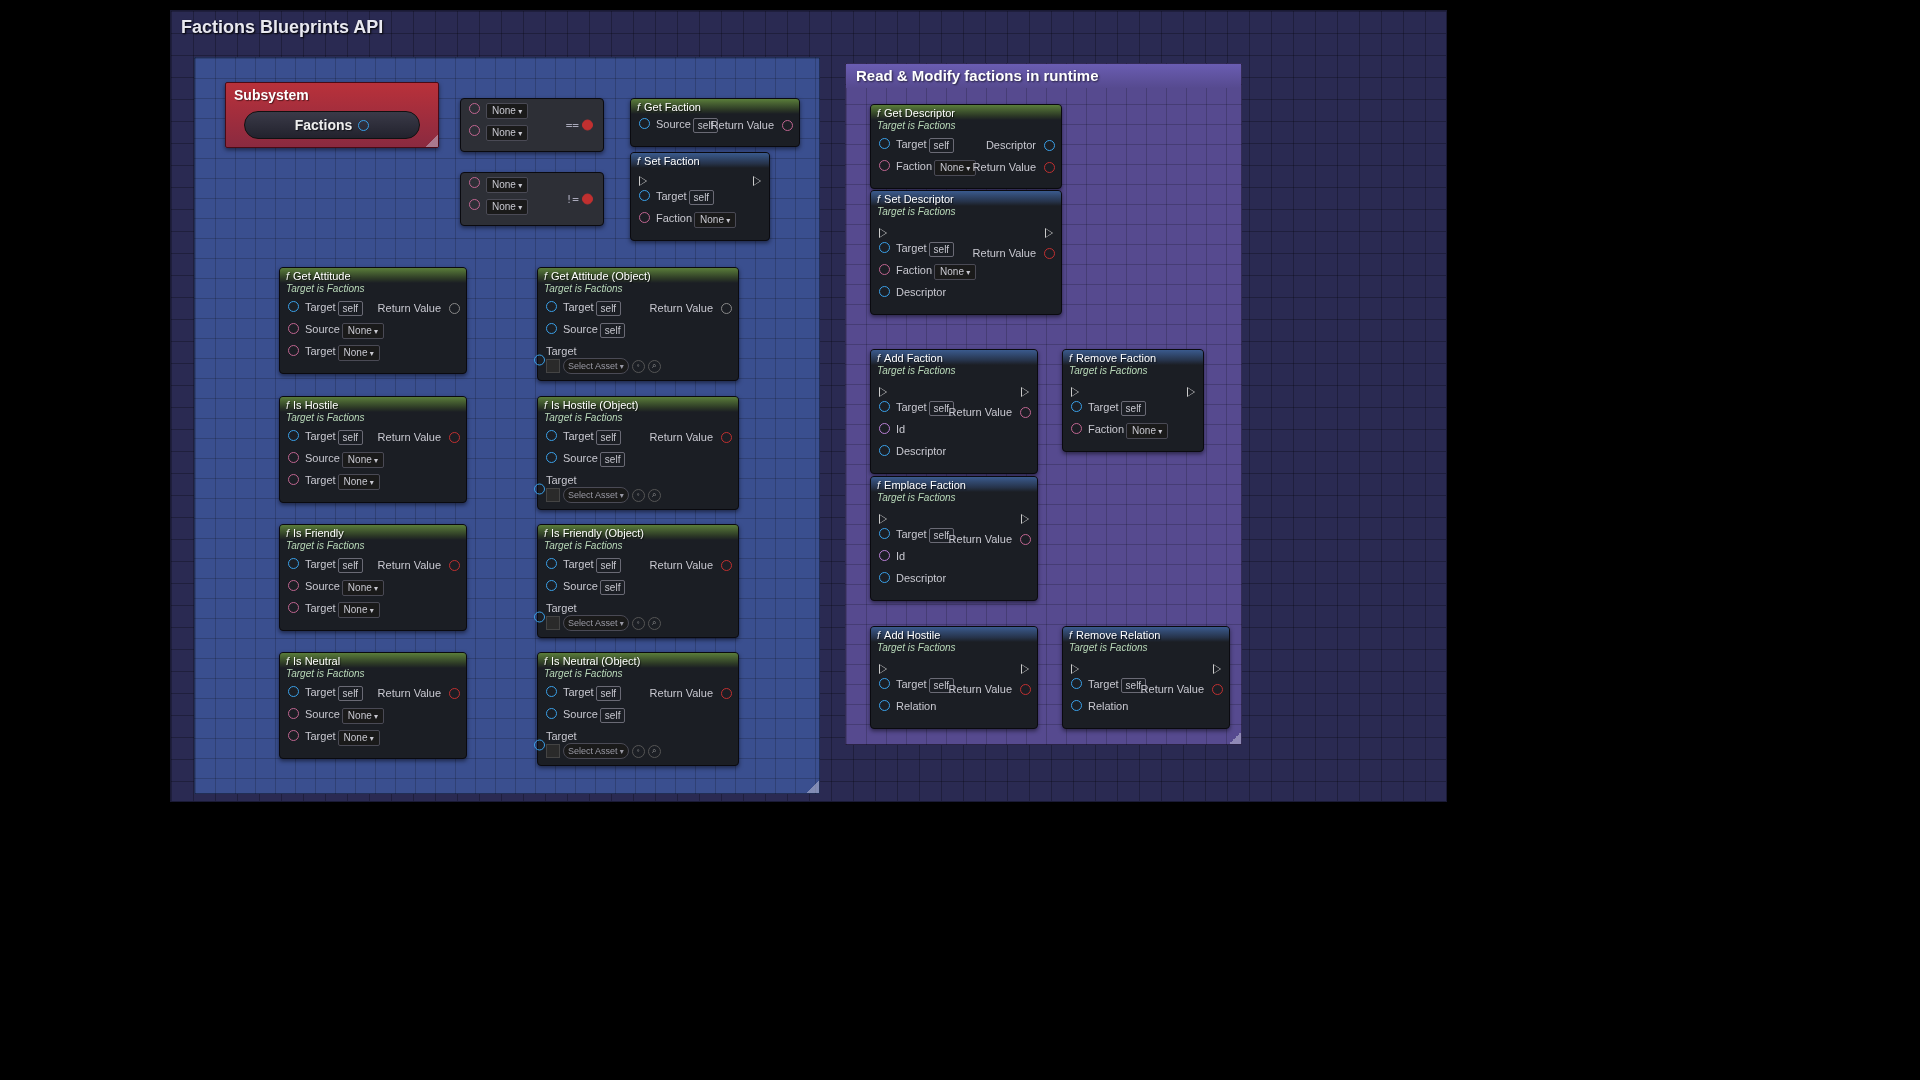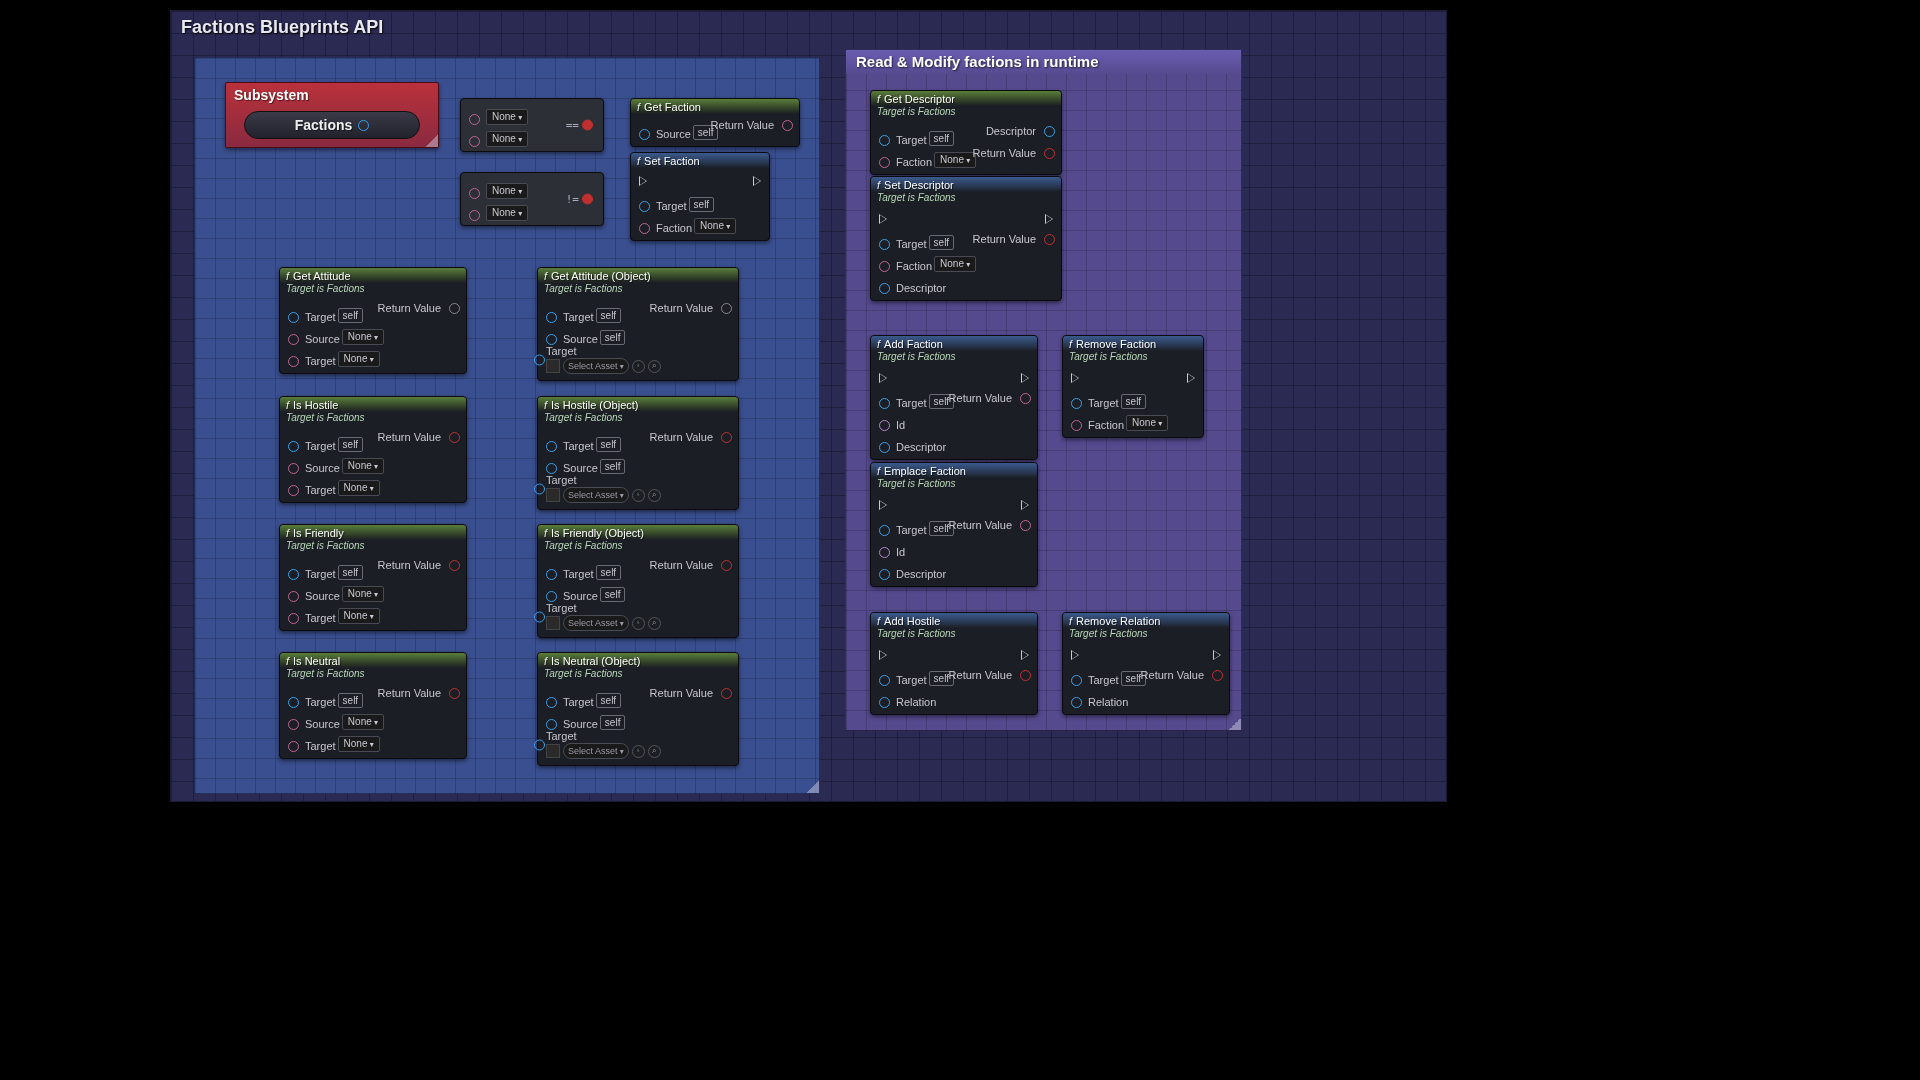--- a/index.html
+++ b/index.html
@@ -13,21 +13,21 @@
 .blue .panel-head{background:linear-gradient(#4d6bb8,#3a5398)}
 .purple .panel-head{background:linear-gradient(#6a5db2,#564a8f)}
 .resize-handle{position:absolute;right:0;bottom:0;width:12px;height:12px;background:linear-gradient(135deg,transparent 50%,rgba(200,200,220,.5) 50%)}
 .node{position:absolute;background:#1b1e24;border:1px solid #0a0a0f;border-radius:4px;box-shadow:0 2px 4px rgba(0,0,0,.5)}
 .node .hdr{height:14px;padding:1px 6px 0;border-radius:3px 3px 0 0;color:#fff;font-size:11px;text-shadow:1px 1px 1px rgba(0,0,0,.6);display:flex;align-items:center;gap:4px}
 .node .sub{padding:0 6px 3px;color:#b8d8b8;font-size:10px;font-style:italic}
 .hdr.green{background:linear-gradient(#5a7d3a,#2d3a26 70%,#1b1e24)}
 .hdr.blueh{background:linear-gradient(#3a5a8d,#26334a 70%,#1b1e24)}
 .hdr .fic{font-style:italic;opacity:.9}
 .body{padding:4px 8px 6px;position:relative}
-.row{display:flex;align-items:flex-end;height:22px;position:relative}
+.row{display:flex;align-items:flex-start;height:22px;position:relative}
 .row .lbl{margin-left:2px}
 .pin{width:9px;height:9px;border-radius:50%;border:1px solid #8fa4b4;margin-right:4px;background:transparent}
 .pin.obj{border-color:#3aa0e8}
 .pin.str{border-color:#c06590}
 .pin.bool{border-color:#c03030}
 .pin.name{border-color:#b97fd4}
 .pin.wild{border-color:#888}
 .pin.filled.bool{background:#c03030}
 .outcol{position:absolute;right:6px;top:0;bottom:0}
 .orow{display:flex;align-items:center;height:22px;justify-content:flex-end;gap:4px}
@@ -402,21 +402,21 @@
           <div class="outcol">
               <div class="orow">
                 <span class="lbl">Return Value</span>
                 <span class="pin bool"></span>
               </div>
             </div>
         </div>
       </div>
     </div>
 
-    <div class="panel purple" style="left:674px;top:38px;width:395px;height:680px">
+    <div class="panel purple" style="left:674px;top:52px;width:395px;height:680px">
       <div class="panel-head">Read &amp; Modify factions in runtime</div>
       <div class="resize-handle"></div>
 
       <div class="node" style="left:24px;top:40px;width:190px">
         <div class="hdr green">
             <span class="fic">f</span>
             <span>Get Descriptor</span>
           </div>
         <div class="sub">Target is Factions</div>
         <div class="body">

